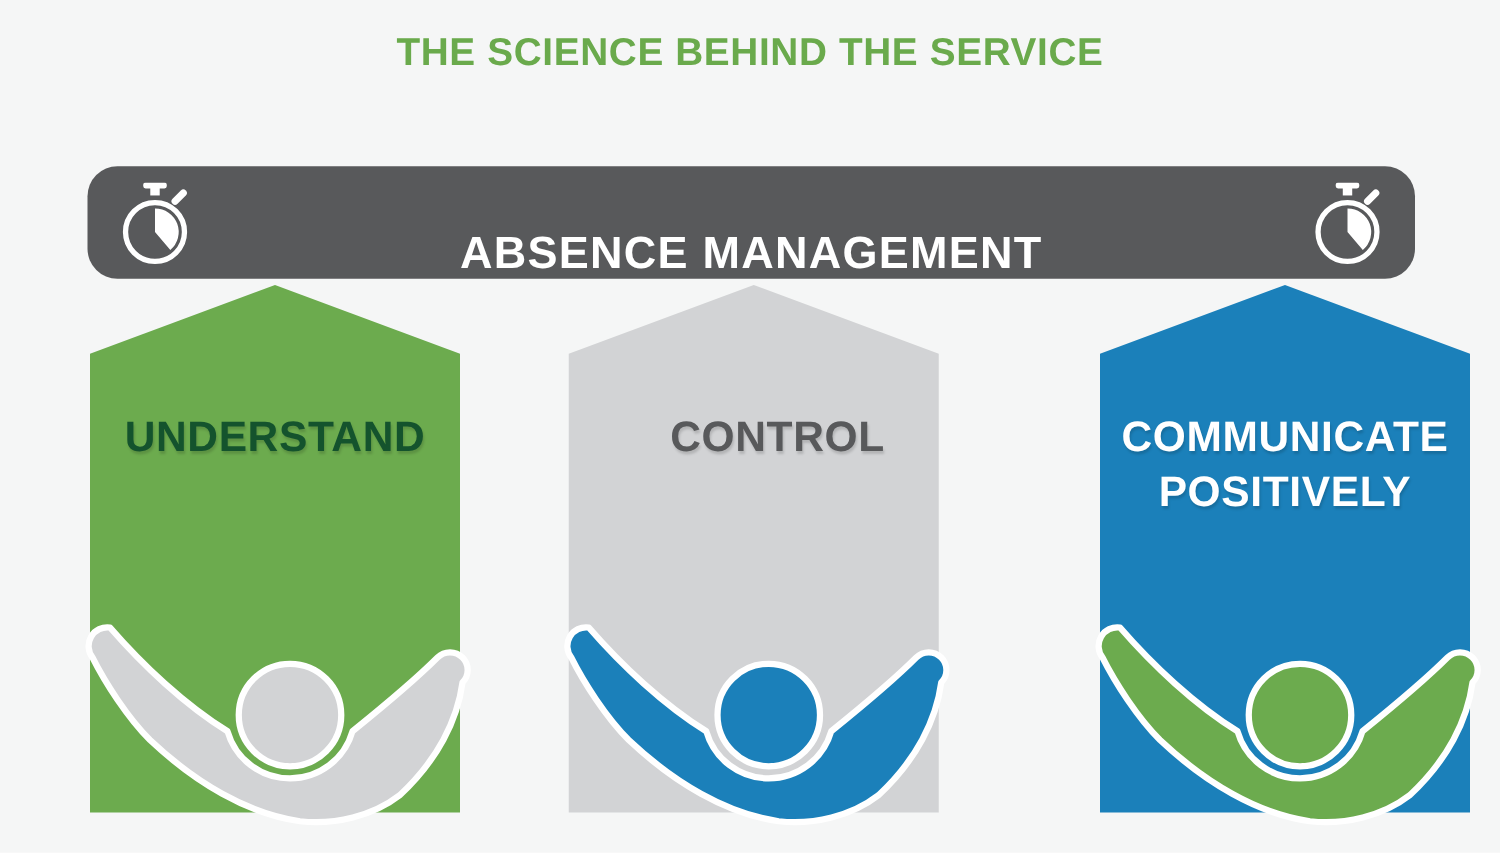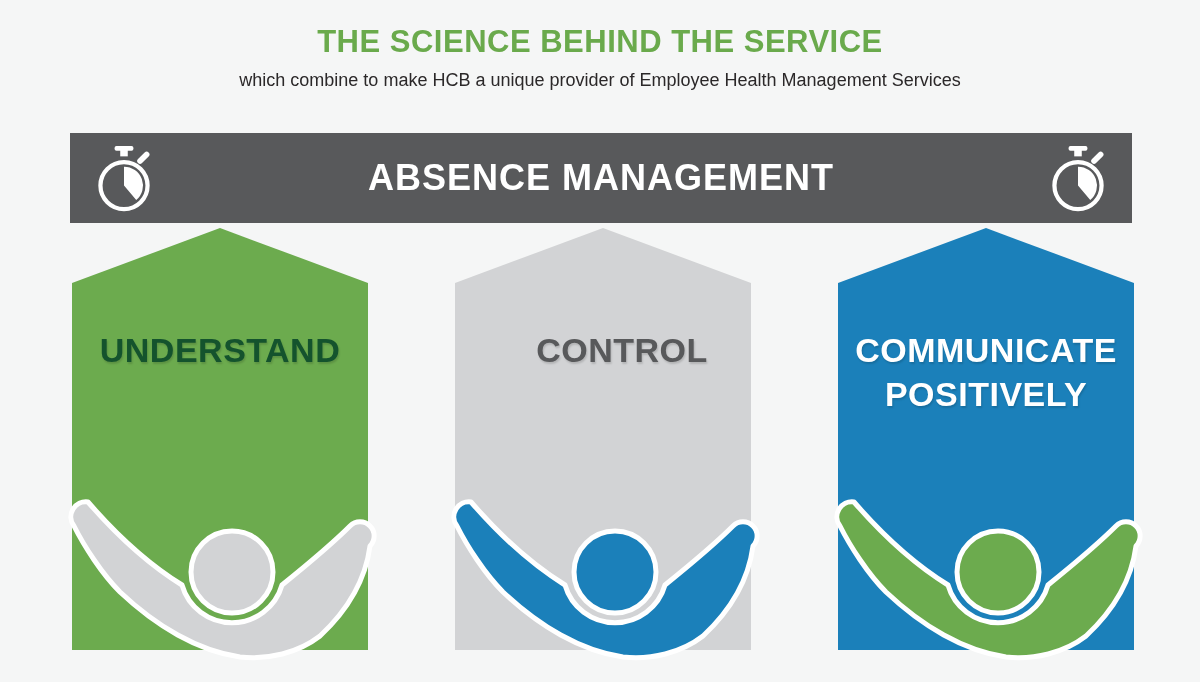--- a/index.html
+++ b/index.html
@@ -16,48 +16,47 @@
     margin-top:24px;
     font-size:31px;font-weight:bold;letter-spacing:0.5px;
   }
   .subtitle{
     margin-top:8px;
     font-size:18px;line-height:24px;color:#2b2829;
   }
   
   .banner{
     position:absolute;left:70px;top:133px;width:1062px;height:90px;
-    display:flex;align-items:center;justify-content:center;
+    display:flex;align-items:flex-end;justify-content:center;border-radius:24px;
   }
   .banner-label{
     color:#ffffff;font-size:36px;font-weight:bold;letter-spacing:1px;
   }
   .stopwatch{position:absolute;top:13px;width:64px;height:66px;}
   .stopwatch.left{left:22px;}
   .stopwatch.right{right:22px;}
   
   .pillar{position:absolute;top:228px;width:296px;height:430px;}
   .pillar-svg{position:absolute;left:0;top:0;overflow:visible;}
   .pillar-label{
     position:absolute;left:0;top:100px;width:296px;
     text-align:center;font-size:34px;font-weight:bold;line-height:44px;
     letter-spacing:0.5px;
     text-shadow:1px 2px 2px rgba(0,0,0,0.15);
   }
-  .p1{left:72px;} .p2{left:455px;} .p3{left:838px;}
+  .p1{left:72px;} .p2{left:455px;} .p3{left:880px;}
 </style>
 </head>
 <body>
 
 <div class="stage" style="background: rgb(245, 246, 246);">
 
   <div class="header">
     <div class="title" style="color: rgb(106, 170, 76);">THE SCIENCE BEHIND THE SERVICE</div>
     <div class="subtitle" style="color: rgb(43, 40, 41);">
-      <div>which combine to make HCB a unique provider of Employee Health Management Services</div>
     </div>
   </div>
 
   <div class="banner" style="background: rgb(88, 89, 91);">
     <svg class="stopwatch left" viewBox="0 0 64 70" style="color: rgb(255, 255, 255);">
       <rect x="22" y="0" width="20" height="5" rx="2" fill="currentColor"></rect>
       <rect x="28" y="3" width="8" height="8" fill="currentColor"></rect>
       <line x1="49" y1="16" x2="56" y2="9" stroke="currentColor" stroke-width="6" stroke-linecap="round"></line>
       <circle cx="32" cy="42" r="25" fill="none" stroke="currentColor" stroke-width="4.5"></circle>
       <path d="M 32 42 L 32 22 A 20 20 0 0 1 45 57.3 Z" fill="currentColor"></path>

